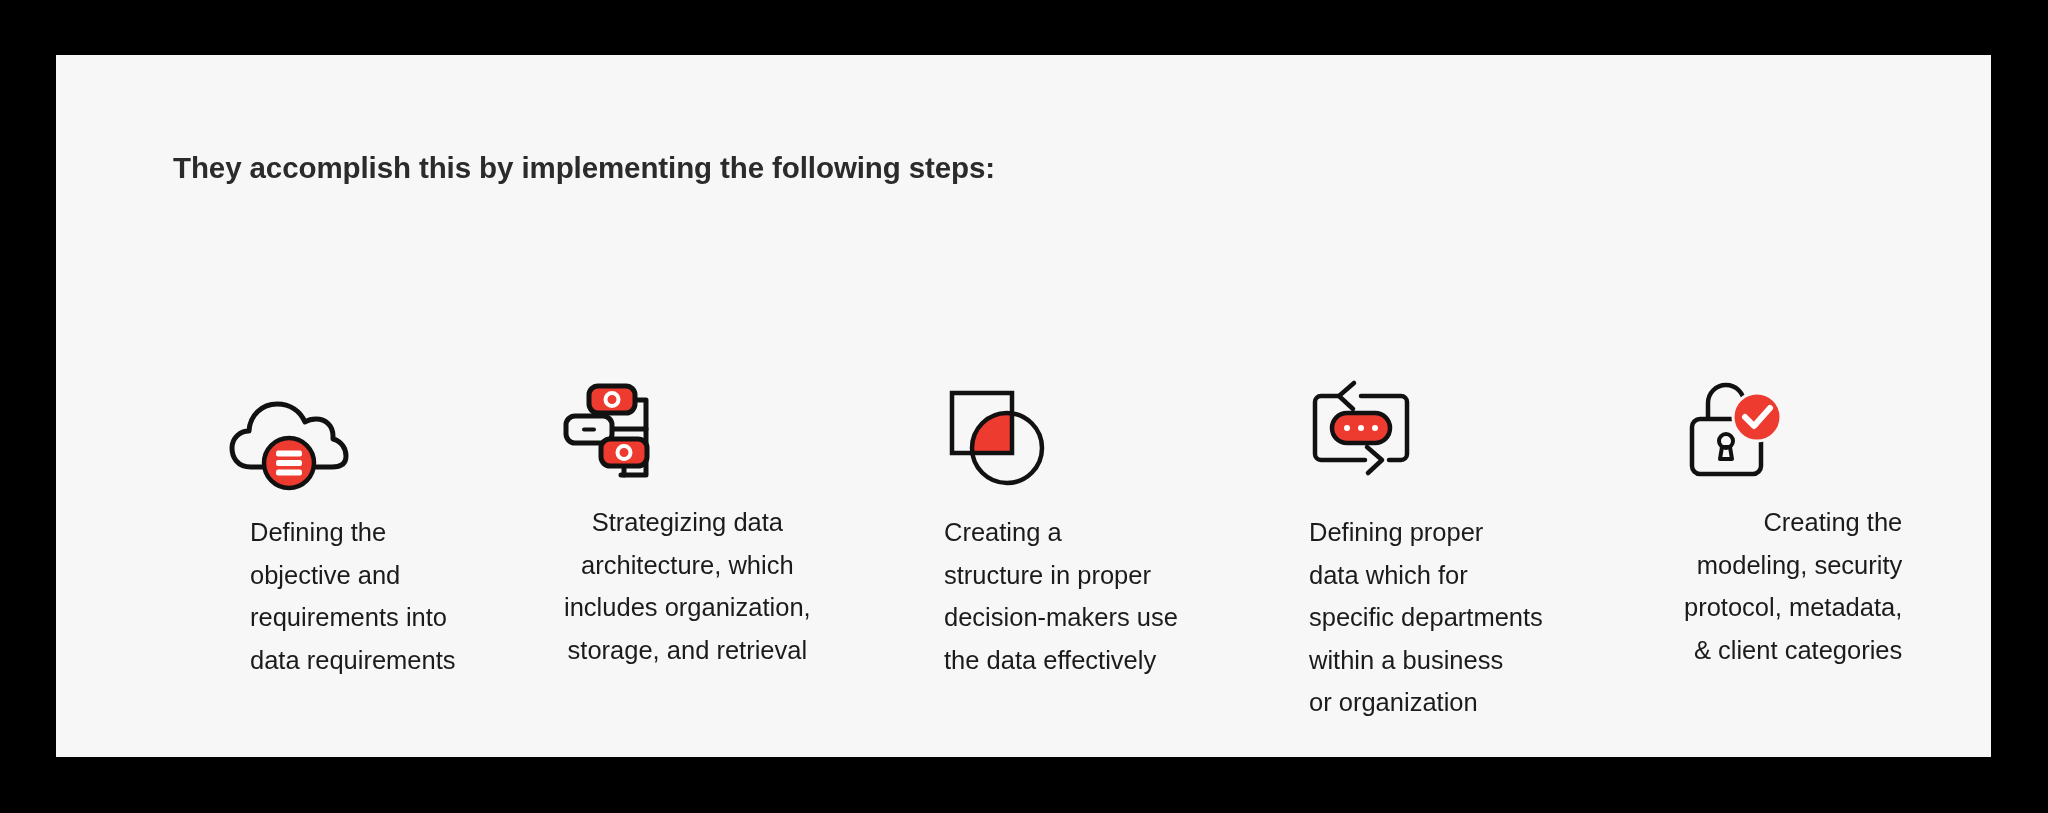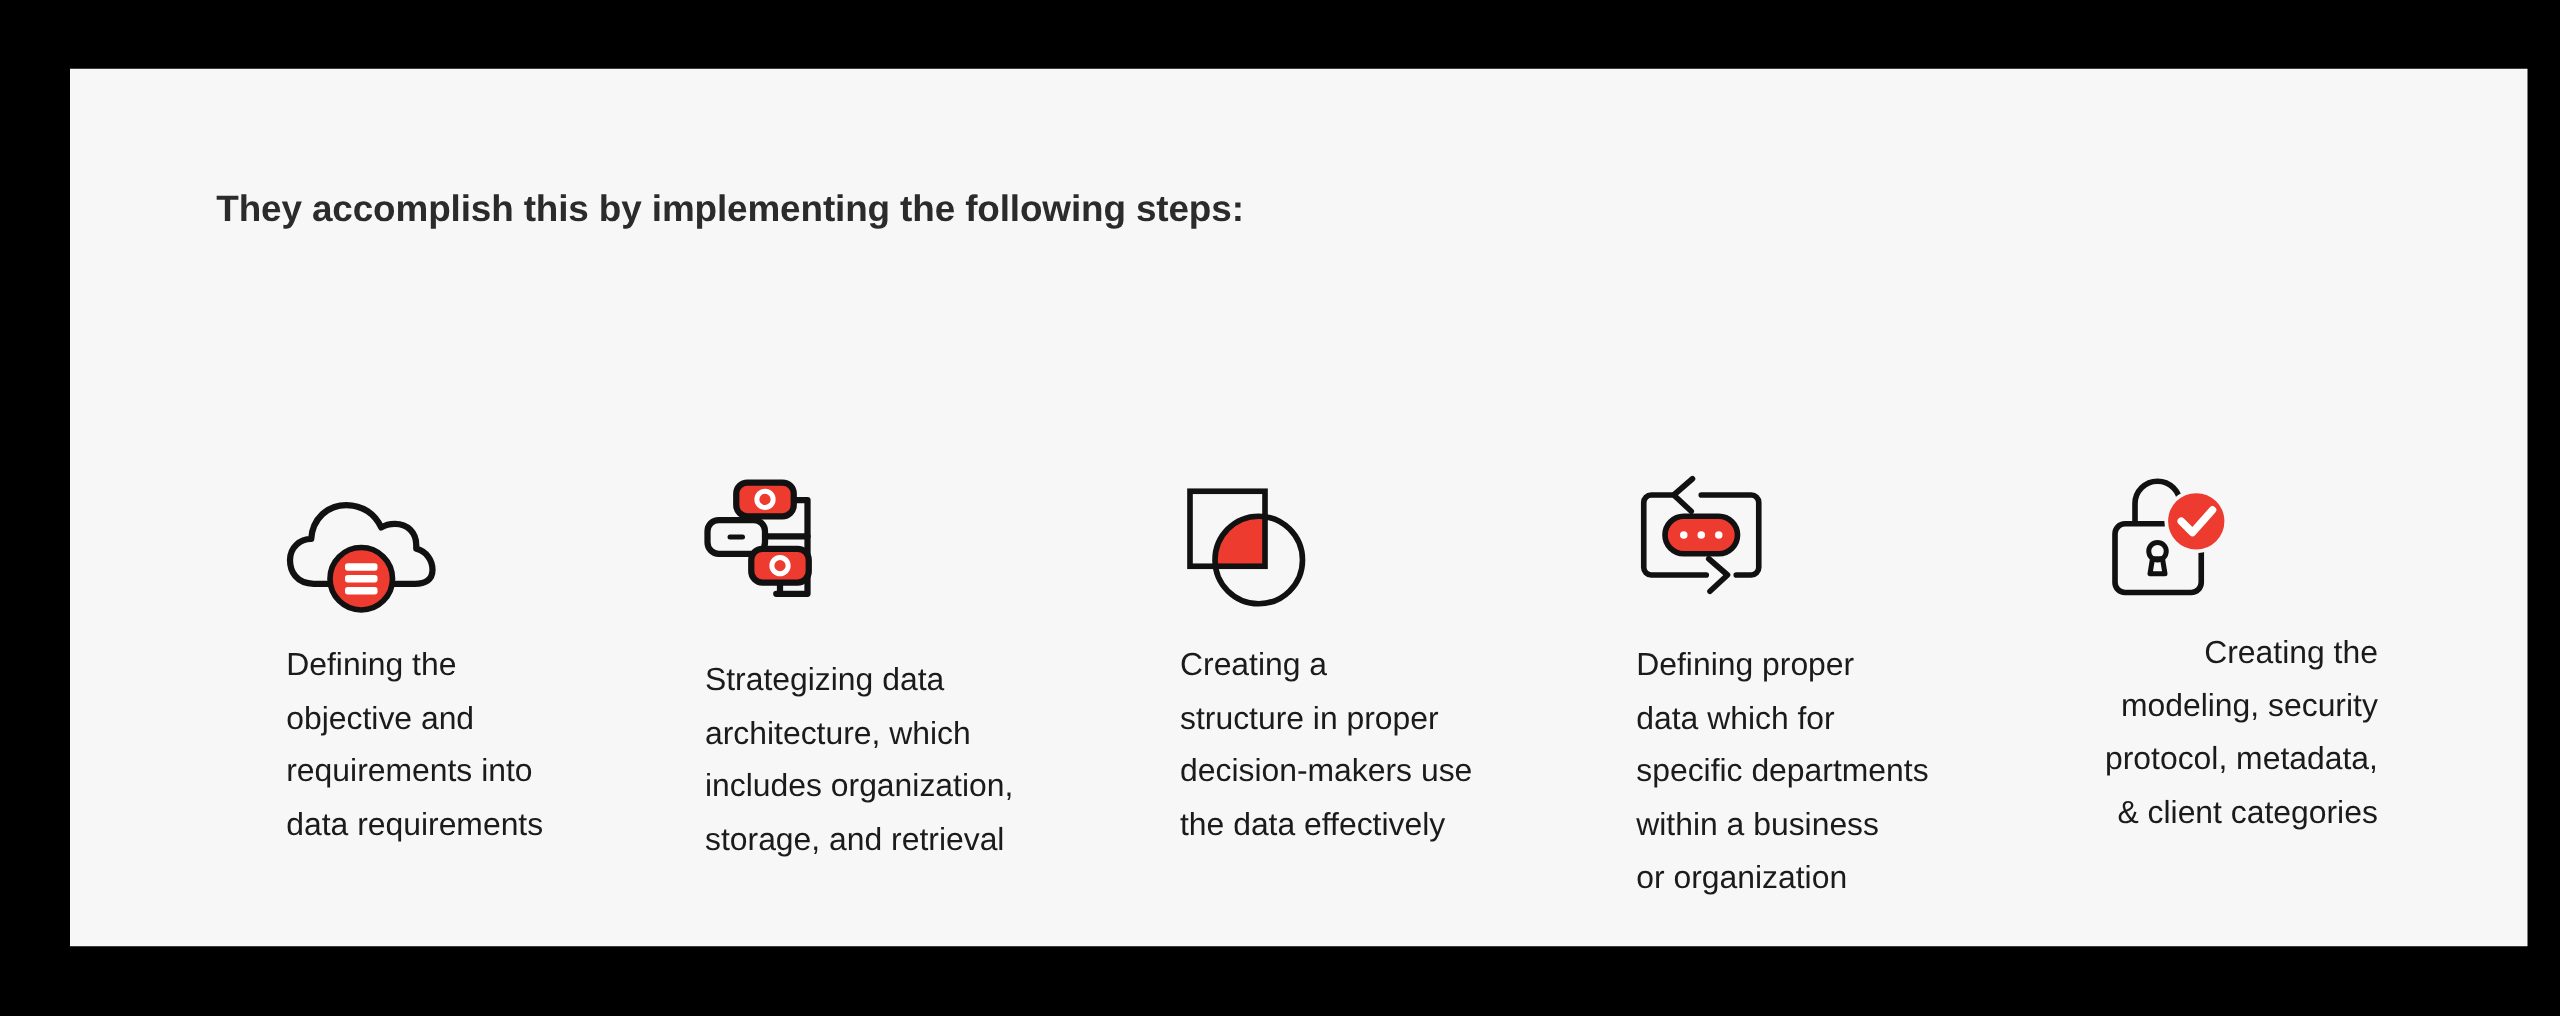--- a/index.html
+++ b/index.html
@@ -22,21 +22,20 @@
     background: #000000;
   }
 
   .card {
     position: absolute;
     left: 56px;
     top: 55px;
     width: 1935px;
     height: 702px;
     background: #F7F7F7;
-    padding-left: 31px;
   }
 
   .heading {
     position: absolute;
     left: 117px;
     top: 96px;
     font-size: 29.5px;
     font-weight: bold;
     color: #2B2B2B;
     letter-spacing: -0.1px;
@@ -74,22 +73,22 @@
     white-space: pre-line;
   }
 
   
   .col-1 { left: 173px; top: 330px; width: 300px; }
   .col-2 { left: 508px; top: 328px; width: 300px; }
   .col-3 { left: 888px; top: 330px; width: 300px; }
   .col-4 { left: 1253px; top: 324px; width: 300px; }
   .col-5 { left: 1628px; top: 322px; width: 300px; }
 
-  .col-1 .caption { top: 126px; }
-  .col-2 .caption { top: 140px; }
+  .col-1 .caption { top: 126px; margin-left: 21px; }
+  .col-2 .caption { top: 118px; text-align: center; }
   .col-3 .caption { top: 126px; }
   .col-4 .caption { top: 132px; }
   .col-5 .caption { top: 124px; text-align: right; }
 
   svg { display: block; overflow: visible; }
 </style>
 </head>
 <body>
 
 <div id="root">

